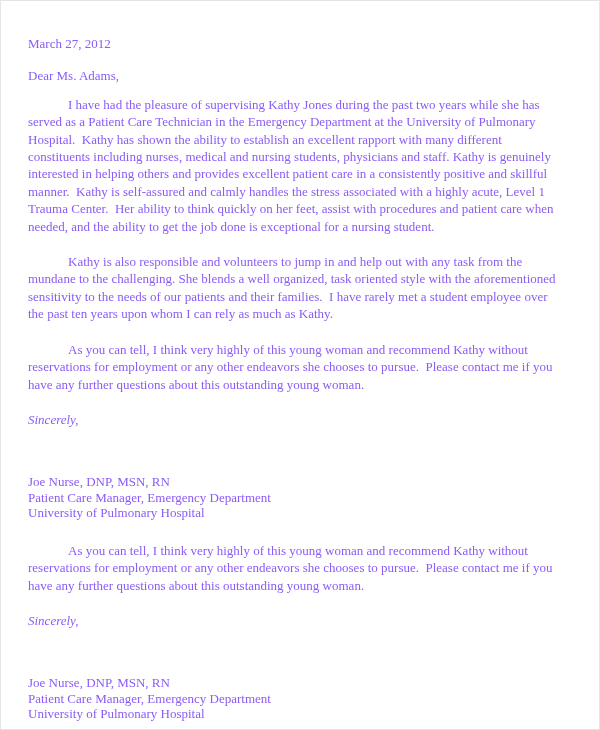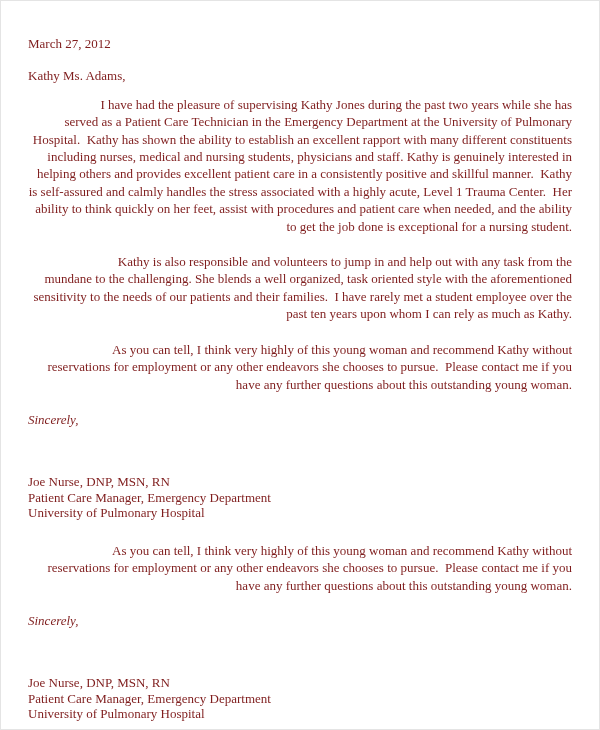--- a/index.html
+++ b/index.html
@@ -7,55 +7,54 @@
     padding: 0;
     background: #ffffff;
   }
   .page {
     width: 600px;
     height: 730px;
     box-sizing: border-box;
     background: #ffffff;
     border: 1px solid #e4e4e4;
     padding: 34px 27px 0 27px;
-    color: #7f1d1d;
+    color: #8b5cf6;
     font-family: "Liberation Serif", "DejaVu Serif", serif;
     font-size: 13px;
     line-height: 17.4px;
     overflow: hidden;
   }
   .date {
     margin: 0 0 15px 0;
   }
   .salutation {
     margin: 0 0 11px 0;
   }
   .para {
-    margin: 0 0 18px 0;
+    margin: 0 16px 18px 0;
     text-indent: 40px;
     white-space: pre-wrap;
-    text-align: right;
   }
   .closing {
     margin: 0 0 46px 0;
     font-style: italic;
   }
   .sig-block {
     margin: 0 0 21px 0;
     line-height: 15.5px;
   }
 </style>
 </head>
 <body>
 
 <div class="page">
 
   <div class="date">March 27, 2012</div>
 
-  <div class="salutation">Kathy Ms. Adams,</div>
+  <div class="salutation">Dear Ms. Adams,</div>
 
   <p class="para">I have had the pleasure of supervising Kathy Jones during the past two years while she has served as a Patient Care Technician in the Emergency Department at the University of Pulmonary Hospital.  Kathy has shown the ability to establish an excellent rapport with many different constituents including nurses, medical and nursing students, physicians and staff. Kathy is genuinely interested in helping others and provides excellent patient care in a consistently positive and skillful manner.  Kathy is self-assured and calmly handles the stress associated with a highly acute, Level 1 Trauma Center.  Her ability to think quickly on her feet, assist with procedures and patient care when needed, and the ability to get the job done is exceptional for a nursing student.</p>
 
   <p class="para">Kathy is also responsible and volunteers to jump in and help out with any task from the mundane to the challenging. She blends a well organized, task oriented style with the aforementioned sensitivity to the needs of our patients and their families.  I have rarely met a student employee over the past ten years upon whom I can rely as much as Kathy.</p>
 
   <p class="para">As you can tell, I think very highly of this young woman and recommend Kathy without reservations for employment or any other endeavors she chooses to pursue.  Please contact me if you have any further questions about this outstanding young woman.</p>
 
   <div class="closing">Sincerely,</div>
 
   <div class="sig-block">

